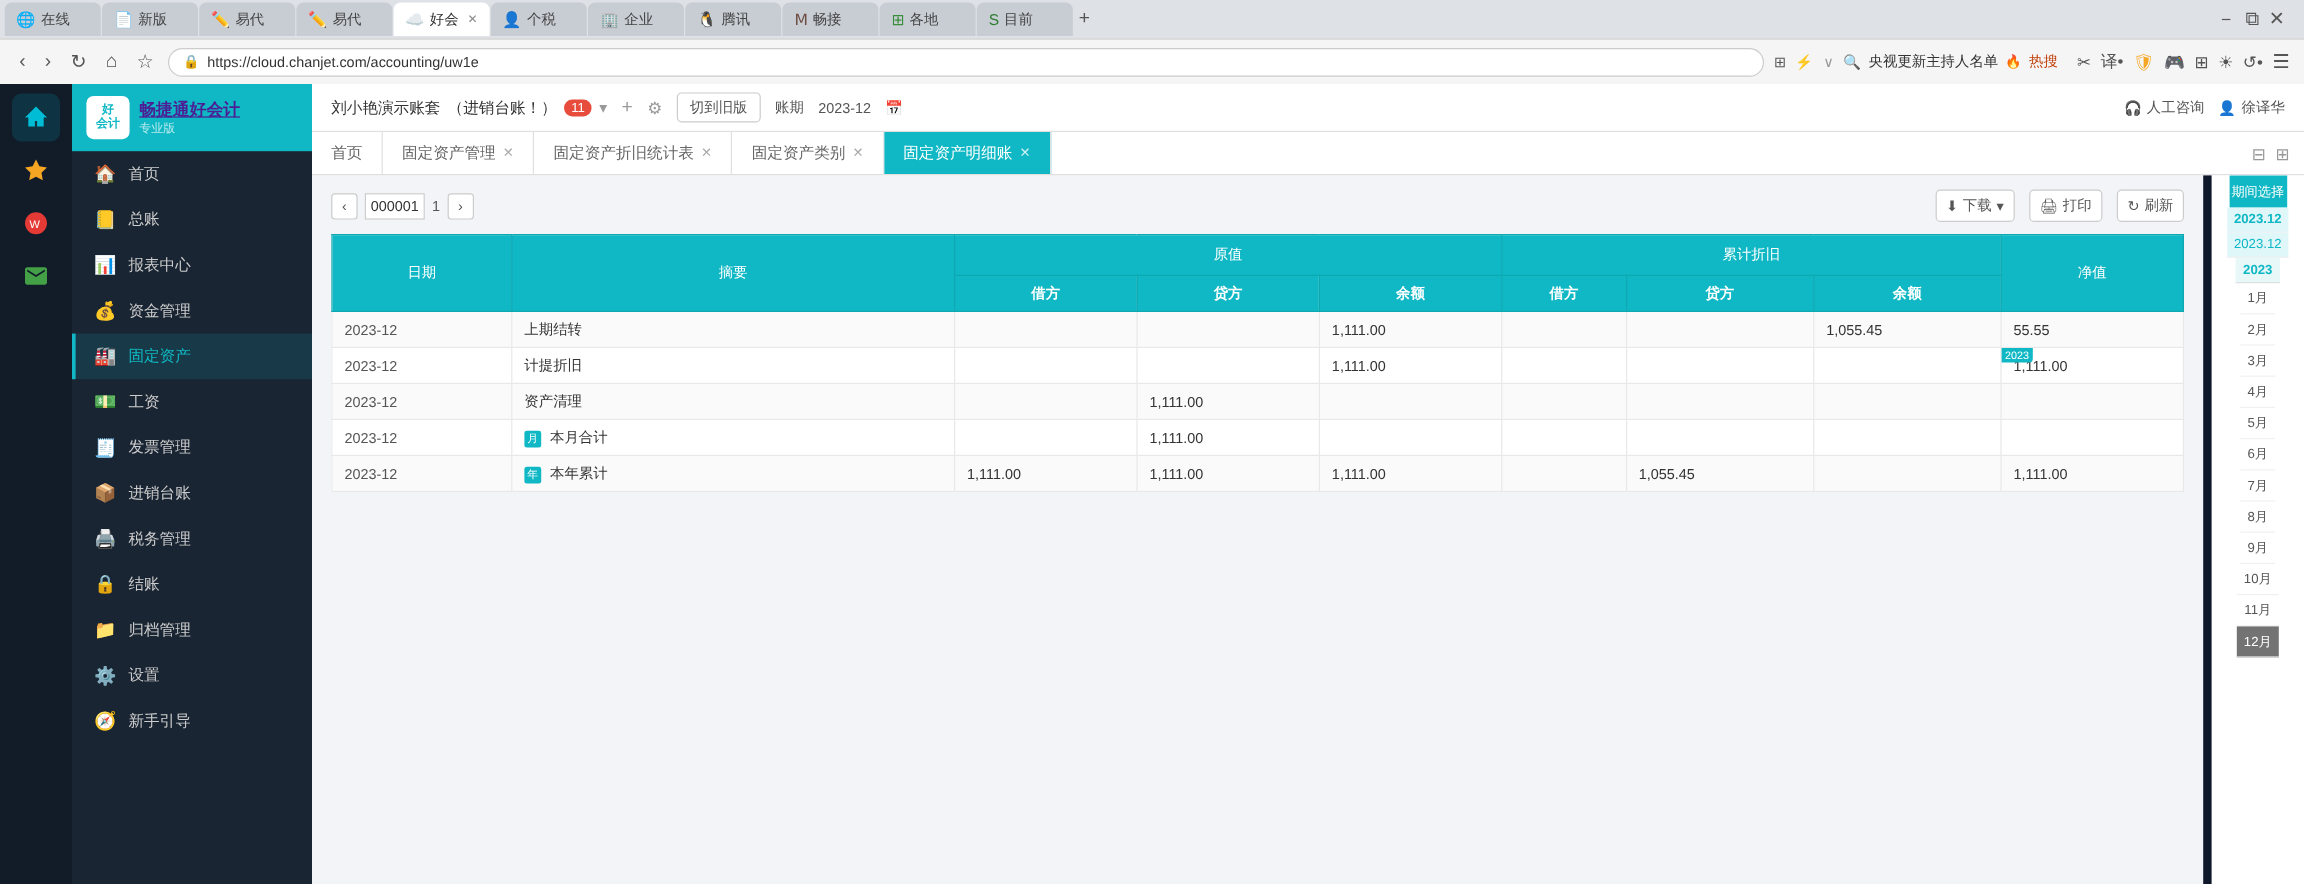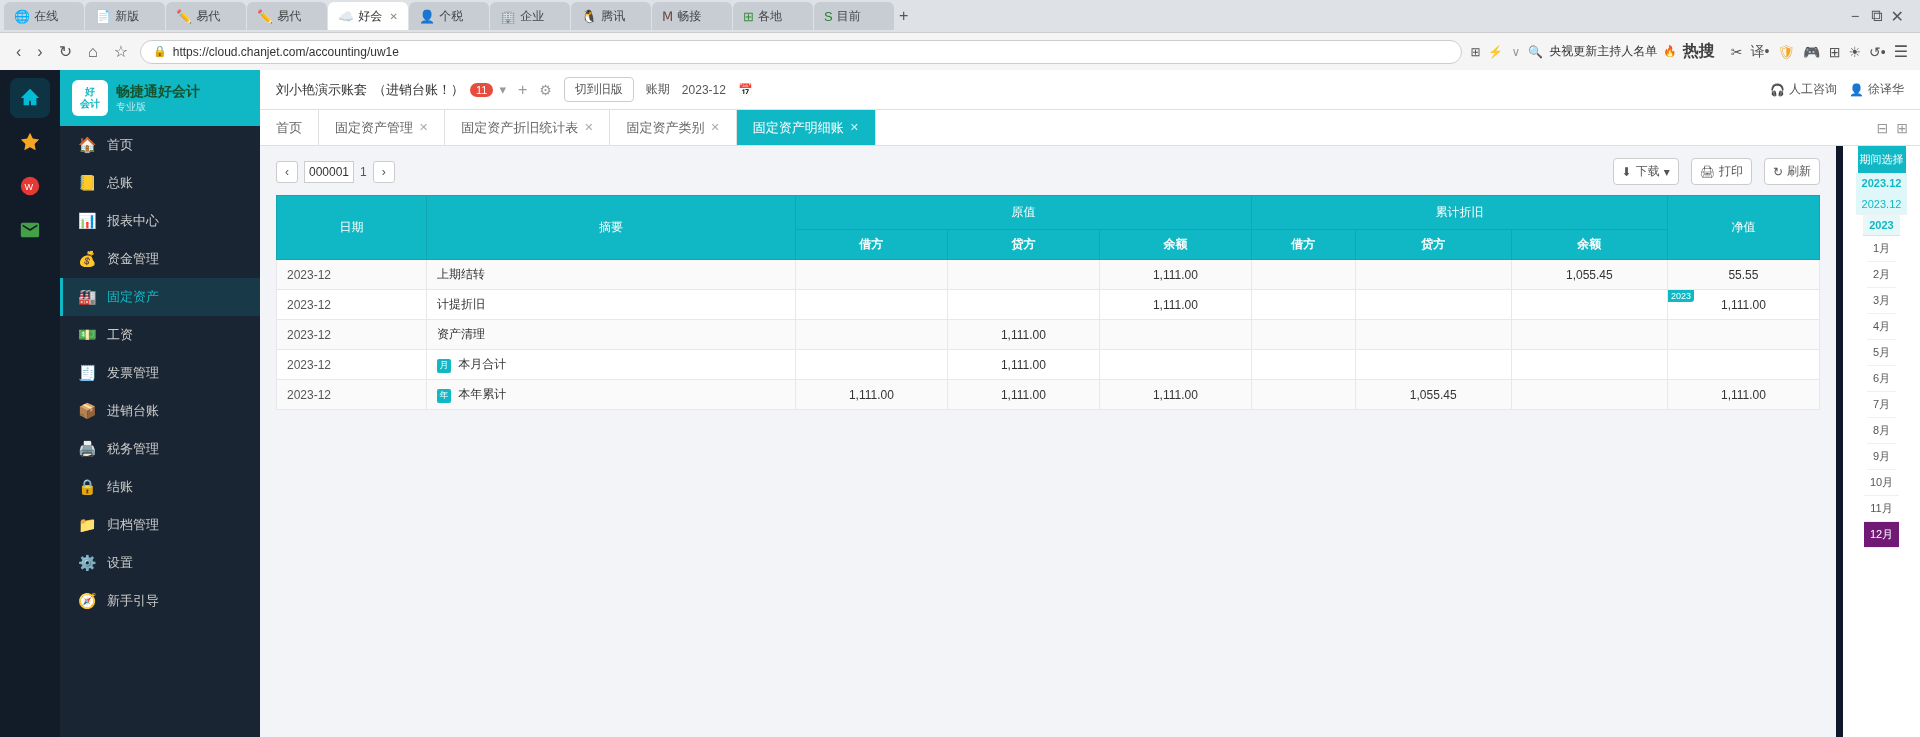--- a/index.html
+++ b/index.html
@@ -11,32 +11,32 @@
     .tab { display: flex; align-items: center; height: 28px; padding: 0 10px; font-size: 12px; border-radius: 6px 6px 0 0; cursor: pointer; min-width: 80px; max-width: 160px; gap: 4px; background: #c8cdd4; color: #444; }
     .tab.active { background: #fff; color: #333; }
     .tab .close-btn { margin-left: auto; font-size: 10px; color: #888; cursor: pointer; }
     .tab-add { padding: 4px; cursor: pointer; color: #555; font-size: 16px; }
 
     .address-bar { display: flex; align-items: center; height: 38px; background: #f5f5f5; padding: 0 12px; gap: 8px; border-top: 1px solid #ccc; }
     .nav-btn { color: #555; cursor: pointer; font-size: 16px; padding: 4px; }
     .url-bar { flex: 1; background: white; border: 1px solid #ccc; border-radius: 20px; padding: 4px 12px; font-size: 12px; color: #333; display: flex; align-items: center; gap: 6px; }
     .url-bar .lock-icon { color: #1a8a2e; font-size: 11px; }
     .search-bar { display: flex; align-items: center; gap: 6px; color: #333; font-size: 12px; }
-    .hot-search { color: #404040; font-weight: bold; font-size: 16px; }
+    .hot-search { color: #c2410c; font-weight: normal; font-size: 12px; }
     .browser-actions { display: flex; align-items: center; gap: 8px; margin-left: 8px; }
 
     
     .app-layout { display: flex; height: calc(737px - 70px); }
 
     
     .sidebar { width: 200px; background: #1a2533; color: #fff; display: flex; flex-direction: column; flex-shrink: 0; }
     .sidebar-header { background: #0fb8c4; padding: 10px 12px; display: flex; align-items: center; gap: 8px; }
     .sidebar-logo { width: 36px; height: 36px; background: white; border-radius: 6px; display: flex; align-items: center; justify-content: center; }
     .sidebar-logo-text { font-size: 10px; color: #0fb8c4; font-weight: bold; line-height: 1.2; text-align: center; }
-    .sidebar-title { font-size: 14px; font-weight: bold; color: #14532d; line-height: 1.3; }
+    .sidebar-title { font-size: 14px; font-weight: bold; color: #4c1d95; line-height: 1.3; text-decoration: underline; }
     .sidebar-subtitle { font-size: 10px; color: rgba(255,255,255,0.7); }
     .sidebar-nav { flex: 1; overflow-y: auto; }
     .nav-item { display: flex; align-items: center; gap: 10px; padding: 10px 16px; cursor: pointer; color: #ccc; font-size: 13px; border-left: 3px solid transparent; }
     .nav-item.active { background: rgba(15,184,196,0.15); color: #0fb8c4; border-left-color: #0fb8c4; }
     .nav-item .nav-icon { width: 18px; height: 18px; display: flex; align-items: center; justify-content: center; font-size: 15px; }
     .sidebar-quick { width: 60px; background: #111c28; display: flex; flex-direction: column; align-items: center; padding: 8px 0; gap: 4px; }
     .quick-icon { width: 40px; height: 40px; display: flex; align-items: center; justify-content: center; border-radius: 8px; cursor: pointer; color: #aaa; font-size: 18px; }
 
     
     .main-content { flex: 1; background: #f2f4f7; display: flex; flex-direction: column; overflow: hidden; }
@@ -73,30 +73,30 @@
     
     .table-wrapper { flex: 1; overflow: auto; }
     table { width: 100%; border-collapse: collapse; background: white; }
     .table-header-row th { background: #0fb8c4; color: white; padding: 8px 10px; text-align: center; font-size: 12px; font-weight: normal; border: 1px solid #0ea8b3; white-space: nowrap; }
     .table-header-row-2 th { background: #0fb8c4; color: white; padding: 6px 10px; text-align: center; font-size: 12px; font-weight: bold; border: 1px solid #0ea8b3; }
     tbody tr td { padding: 6px 10px; border: 1px solid #e8e8e8; font-size: 12px; color: #333; }
     tbody tr:nth-child(odd) { background: #fafafa; }
     tbody tr:nth-child(even) { background: white; }
     .td-date { color: #555; white-space: nowrap; }
     .td-desc { color: #333; }
-    .td-num { text-align: center; color: #333; }
+    .td-num { text-align: left; color: #333; }
     .td-empty { }
     .row-tag { display: inline-flex; align-items: center; justify-content: center; width: 14px; height: 14px; background: #0fb8c4; color: white; border-radius: 2px; font-size: 9px; margin-right: 4px; }
 
     
     .period-panel { width: 84px; background: white; border-left: 7px solid #0f172a; display: flex; flex-direction: column; overflow-y: auto; align-items: center; }
     .period-header { background: #0fb8c4; color: white; text-align: center; padding: 6px 2px; font-size: 11px; writing-mode: horizontal-tb; white-space: nowrap; }
     .period-year-item { padding: 4px 6px; text-align: center; font-size: 11px; color: #333; cursor: pointer; border-bottom: 1px solid #f0f0f0; }
     .period-month-item { padding: 5px 6px; text-align: center; font-size: 11px; color: #555; cursor: pointer; border-bottom: 1px solid #f0f0f0; }
-    .period-month-item.active { background: #701a75; color: white; }
+    .period-month-item.active { background: #737373; color: white; }
     .period-year-2023 { background: #e8f8f8; color: #0fb8c4; font-weight: bold; padding: 4px 6px; text-align: center; font-size: 11px; cursor: pointer; border-bottom: 1px solid #e0e0e0; }
   </style>
 </head>
 <body>
 
 <div class="browser-chrome">
   <div class="tab-bar">
     <div class="tab">
       <span style="color:#2196F3;font-size:13px;">🌐</span>
       <span>在线</span>

